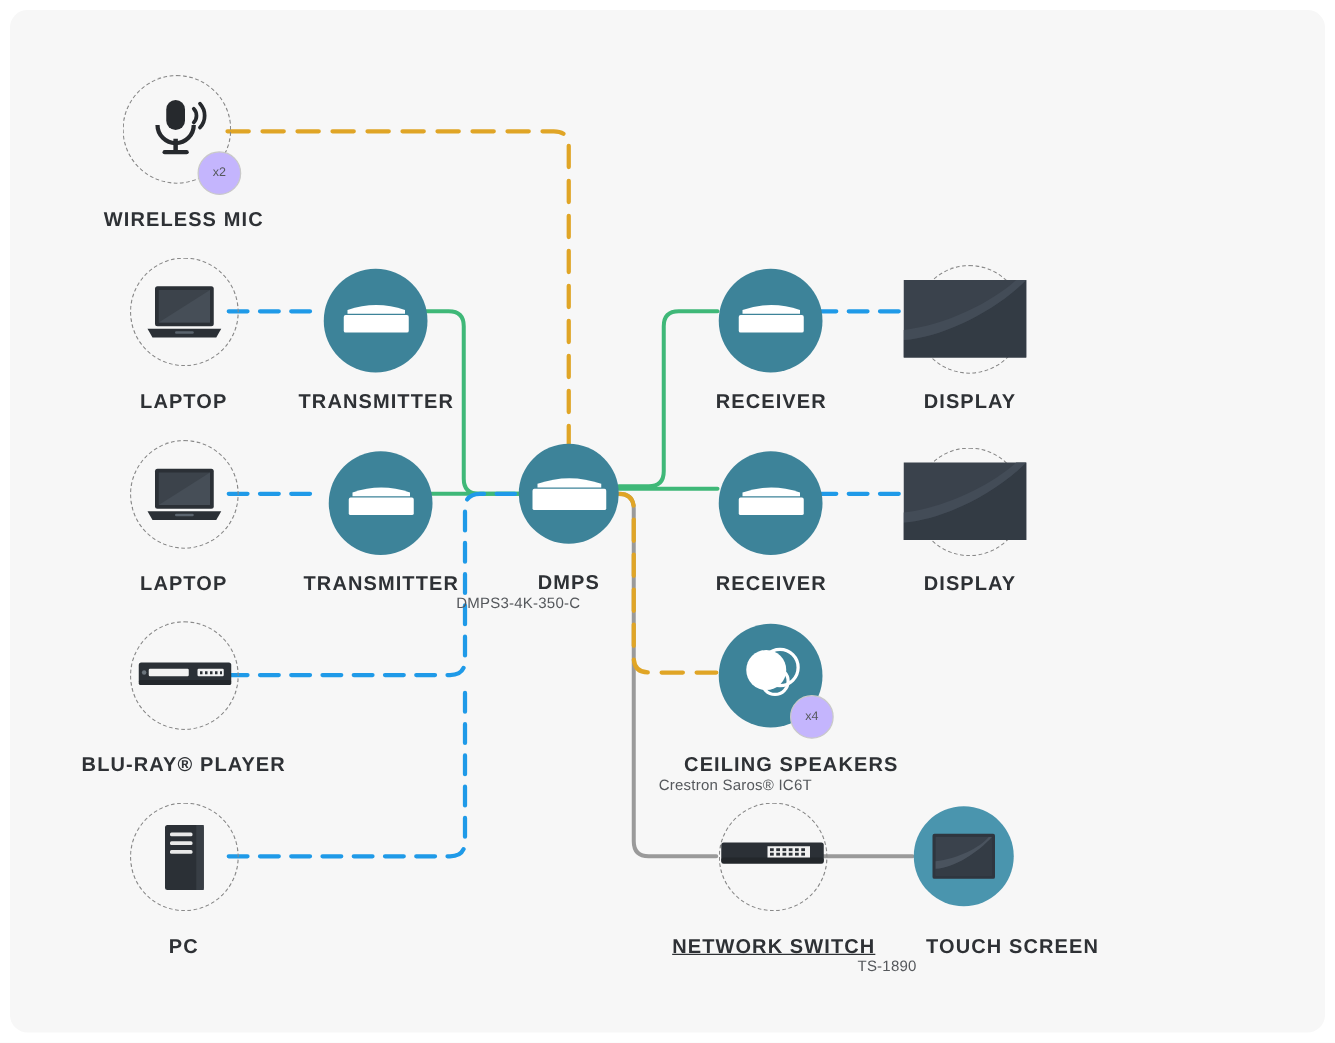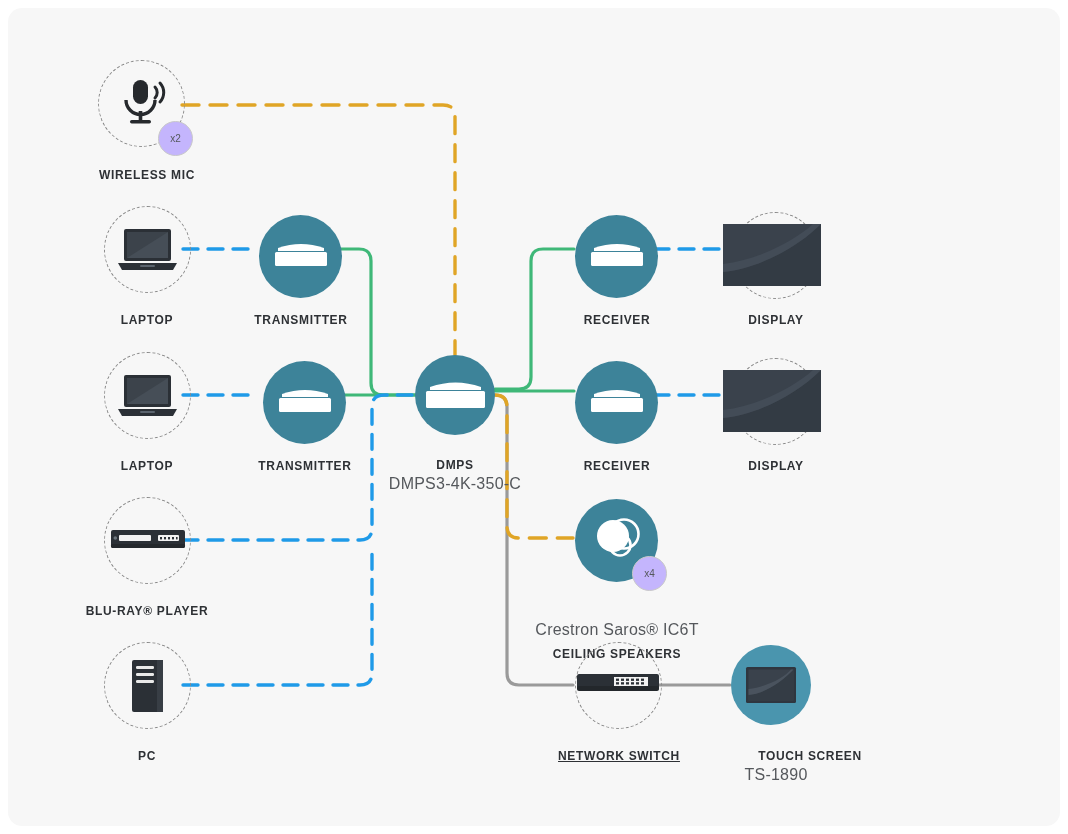--- a/index.html
+++ b/index.html
@@ -17,26 +17,26 @@
     box-sizing:border-box;background:transparent;
   }
   
   .tcircle{
     position:absolute;border-radius:50%;background:#3d8399;
   }
   .tcircle.light{background:#4a95ae;}
 
   .label{
     position:absolute;text-align:center;color:#2e3135;
-    font-size:12px;font-weight:700;letter-spacing:.055em;
+    font-size:16px;font-weight:700;letter-spacing:.055em;
     white-space:nowrap;
   }
   .sublabel{
-    position:absolute;text-align:center;color:#55585c;
-    font-size:16px;font-weight:400;letter-spacing:.015em;
+    position:absolute;color:#55585c;
+    font-size:12px;font-weight:400;letter-spacing:.015em;
     white-space:nowrap;
   }
   .badge{
     position:absolute;border:1.4px solid #c9c9c9;border-radius:50%;
     background:#c4b5fd;color:#55585c;font-size:10px;
     display:flex;align-items:center;justify-content:center;
   }
   svg{display:block;overflow:visible;}
   #wires{position:absolute;left:0;top:0;width:1052px;height:818px;pointer-events:none;}
 </style>
@@ -210,21 +210,21 @@
   </div>
 
   <div class="node">
     <div class="tcircle" style="left:567px;top:491px;width:83px;height:83px;"></div>
     <svg style="position:absolute;left:584px;top:506px;" width="54" height="54" viewBox="0 0 54 54">
       <circle cx="21" cy="22" r="16" fill="#ffffff"></circle>
       <circle cx="32" cy="20" r="14.5" fill="none" stroke="#ffffff" stroke-width="2.6"></circle>
       <circle cx="28" cy="31" r="10.5" fill="none" stroke="#ffffff" stroke-width="2.6"></circle>
     </svg>
     <div class="badge" style="left:624px;top:548px;width:33px;height:33px;">x4</div>
-    <div class="label" style="left:519px;top:596px;width:180px;margin-top:43px;">CEILING SPEAKERS</div>
+    <div class="label" style="left:535px;top:596px;width:180px;">CEILING SPEAKERS</div>
     <div class="sublabel" style="left:519px;top:613px;width:180px;">Crestron Saros® IC6T</div>
   </div>
 
   <div class="node">
     <div class="dcircle" style="left:567px;top:634px;width:87px;height:87px;"></div>
     <svg style="position:absolute;left:568px;top:663px;" width="84" height="27" viewBox="0 0 84 27">
       <rect x="1" y="3" width="82" height="16" rx="2" fill="#2b3036"></rect>
       <rect x="1" y="15" width="82" height="5" rx="2" fill="#23272b"></rect>
       <rect x="38" y="6" width="34" height="9" fill="#f2f2f2"></rect>
       <rect x="40" y="7.6" width="3" height="2.3" fill="#2b3036"></rect>

